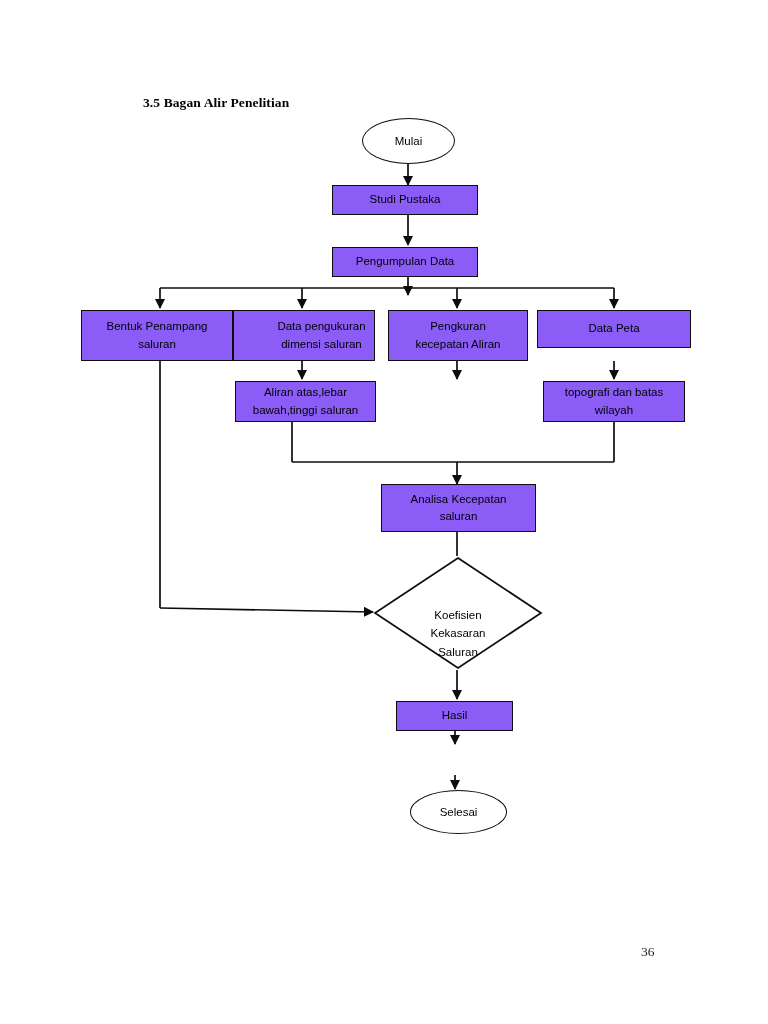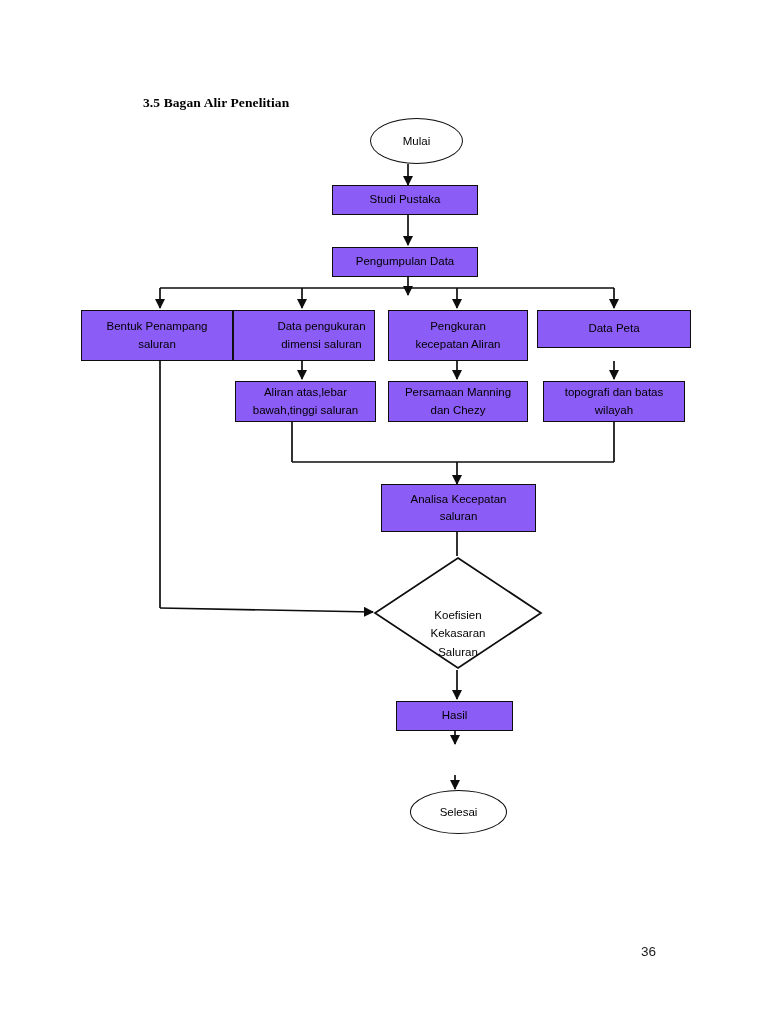--- a/index.html
+++ b/index.html
@@ -24,21 +24,21 @@
     font-weight: bold;
     font-size: 13.5px;
     color: #000000;
     white-space: nowrap;
     letter-spacing: 0.1px;
   }
   #page-number {
     position: absolute;
     left: 641px;
     top: 944px;
-    font-family: Liberation Sans, sans-serif;
+    font-family: Liberation Serif, serif;
     font-size: 13.5px;
     color: #1a1a1a;
   }
   #connector-layer {
     position: absolute;
     left: 0;
     top: 0;
     width: 768px;
     height: 1024px;
     pointer-events: none;
@@ -138,21 +138,21 @@
       <line x1="160" y1="608" x2="373" y2="612" marker-end="url(#arrowhead)"></line>
 
       <line x1="457" y1="670" x2="457" y2="699" marker-end="url(#arrowhead)"></line>
 
       <line x1="455" y1="731" x2="455" y2="744" marker-end="url(#arrowhead)"></line>
 
       <line x1="455" y1="775" x2="455" y2="789" marker-end="url(#arrowhead)"></line>
     </g>
   </svg>
 
-  <div class="terminator" style="left:370px; top:118px; width:93px; height:46px;">
+  <div class="terminator" style="left:362px; top:118px; width:93px; height:46px;">
     <span class="node-text">Mulai</span>
   </div>
 
   <div class="node box" style="left:332px; top:185px; width:146px; height:30px;">
     <span class="node-text">Studi Pustaka</span>
   </div>
 
   <div class="node box" style="left:332px; top:247px; width:146px; height:30px;">
     <span class="node-text">Pengumpulan Data</span>
   </div>
@@ -182,26 +182,20 @@
     <span class="node-text">Data Peta</span>
   </div>
 
   <div class="node box" style="left:235px; top:381px; width:141px; height:41px;">
     <span class="node-text">
       <span>Aliran atas,lebar</span><br>
       <span>bawah,tinggi saluran</span>
     </span>
   </div>
 
-  <div class="node box" style="left:388px; top:381px; width:140px; height:41px;">
-    <span class="node-text">
-      <span>Persamaan Manning</span><br>
-      <span>dan Chezy</span>
-    </span>
-  </div>
 
   <div class="node box" style="left:543px; top:381px; width:142px; height:41px;">
     <span class="node-text">
       <span>topografi dan batas</span><br>
       <span>wilayah</span>
     </span>
   </div>
 
   <div class="node box" style="left:381px; top:484px; width:155px; height:48px;">
     <span class="node-text">

